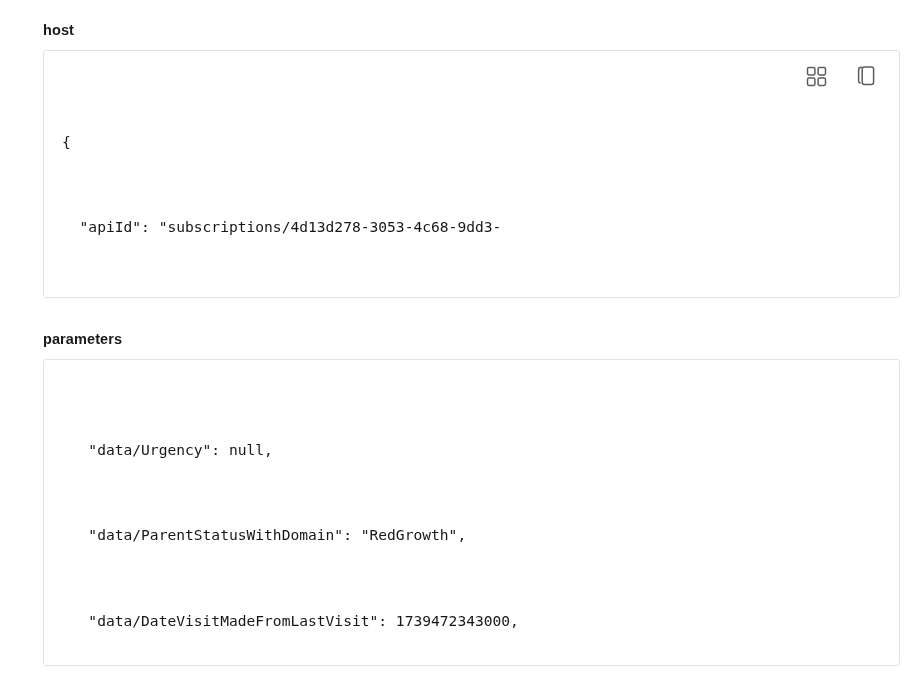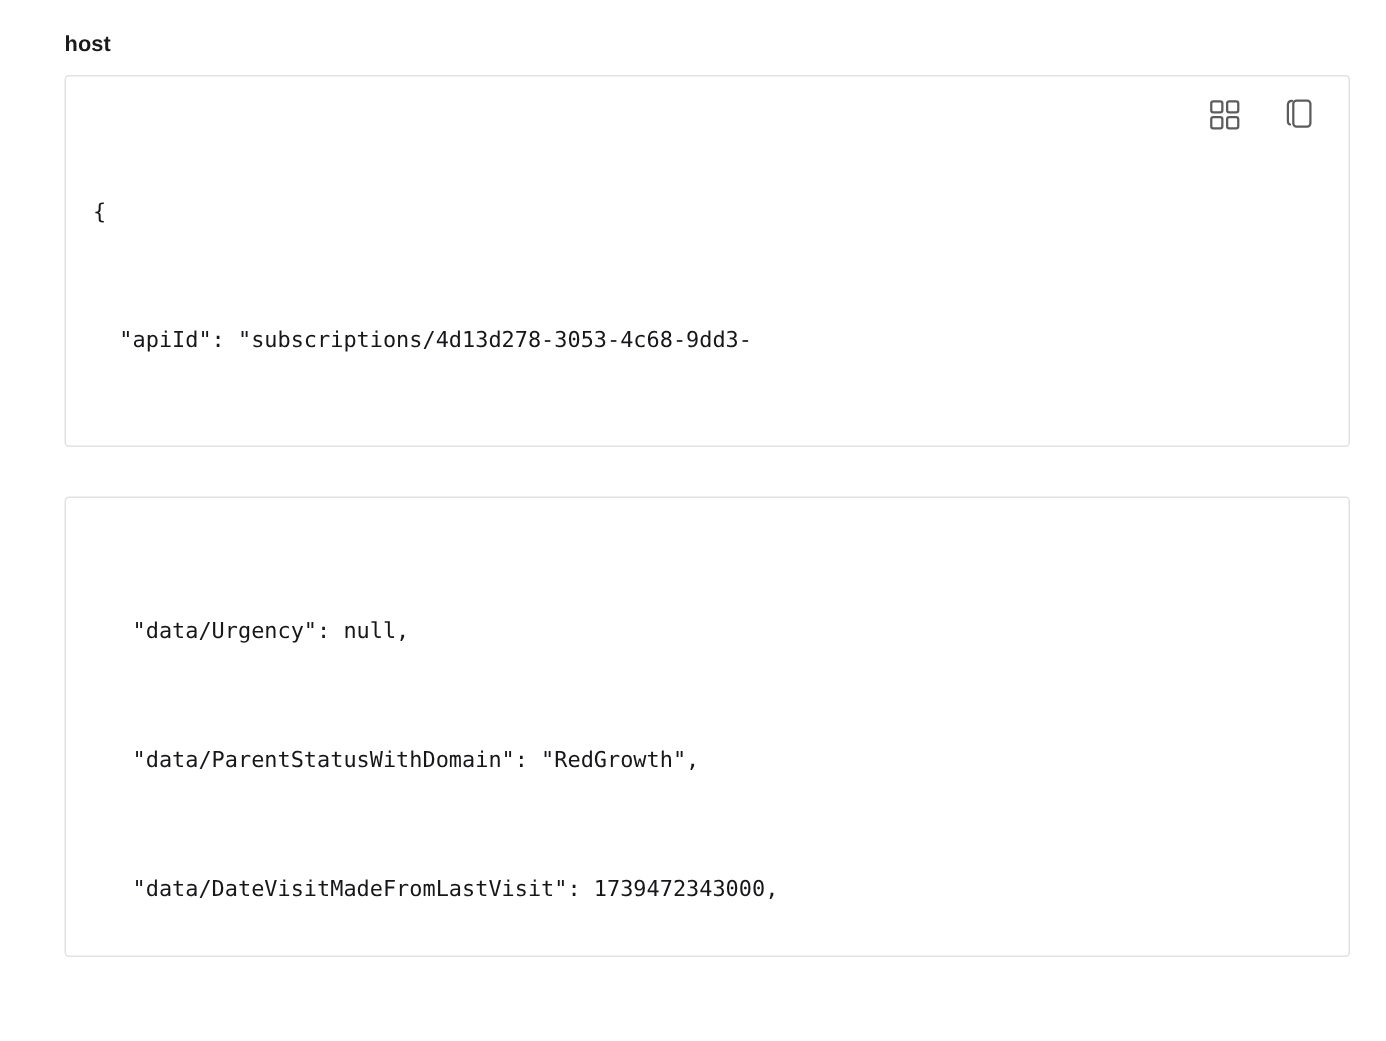--- a/index.html
+++ b/index.html
@@ -128,20 +128,21 @@
         
         
         
         
       </div>
 
     </div>
   </div>
 
   <div class="section" id="params-section" style="top:331px;">
+    <div class="section-label">parameters</div>
 
     <div class="code-card" id="params-card">
       <div class="code-body">
         <div class="line">   "data/Urgency": null,</div>
         <div class="line">   "data/ParentStatusWithDomain": "RedGrowth",</div>
         <div class="line">   "data/DateVisitMadeFromLastVisit": 1739472343000,</div>
         
         
         
         

